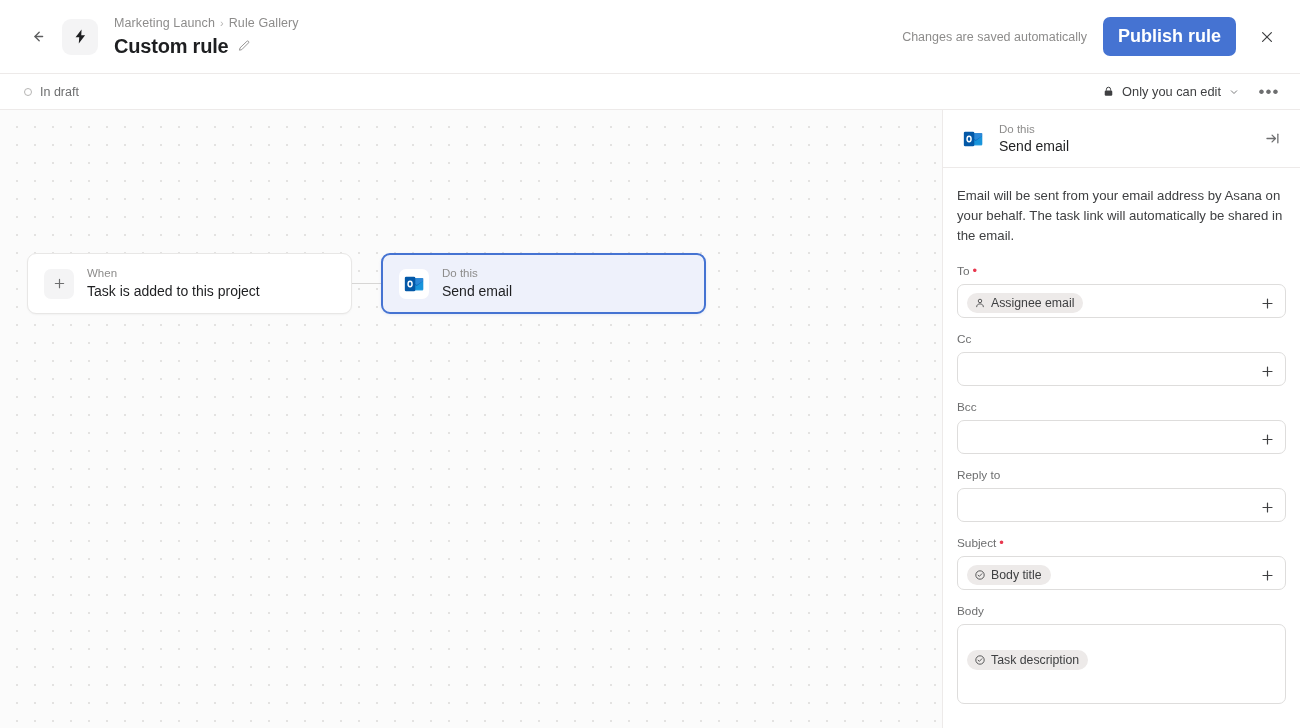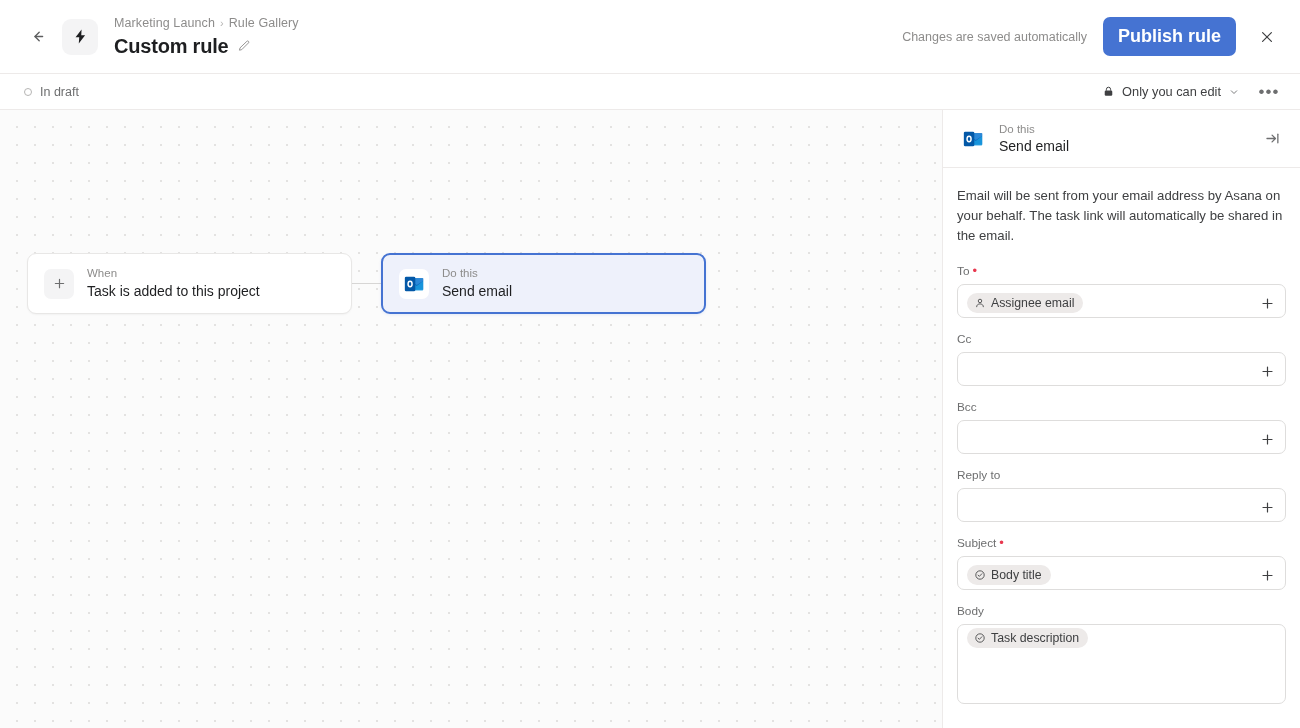--- a/index.html
+++ b/index.html
@@ -137,21 +137,21 @@
   .panel-desc { font-size: 13.2px; line-height: 20px; color: #3f4042; padding: 0 0 0 0; margin-bottom: 18px; }
 
   .field { margin-bottom: 14px; }
   .field-label { font-size: 11.8px; color: #6d6e6f; margin-bottom: 6px; display: flex; align-items: center; gap: 3px; }
   .req { color: #e8384f; font-size: 13px; line-height: 10px; }
   .field-input {
     min-height: 34px; border: 1px solid #dedddc; border-radius: 7px;
     background: #fff; display: flex; align-items: flex-end; gap: 6px;
     padding: 4px 8px 4px 9px; cursor: text;
   }
-  .field-input.tall { min-height: 80px; align-items: flex-start; padding-top: 3px; }
+  .field-input.tall { min-height: 80px; align-items: flex-start; padding-top: 25px; }
   .token {
     display: inline-flex; align-items: center; gap: 5px;
     background: #edeae9; border-radius: 11px; padding: 3px 9px 3px 7px;
     font-size: 12.3px; color: #3f4042; white-space: nowrap;
   }
   .plus-slot { margin-left: auto; width: 20px; height: 20px; display: flex; align-items: center; justify-content: center; color: #3f4042; cursor: pointer; flex: 0 0 20px; }
   svg { display: block; }
 </style>
 </head>
 <body>

